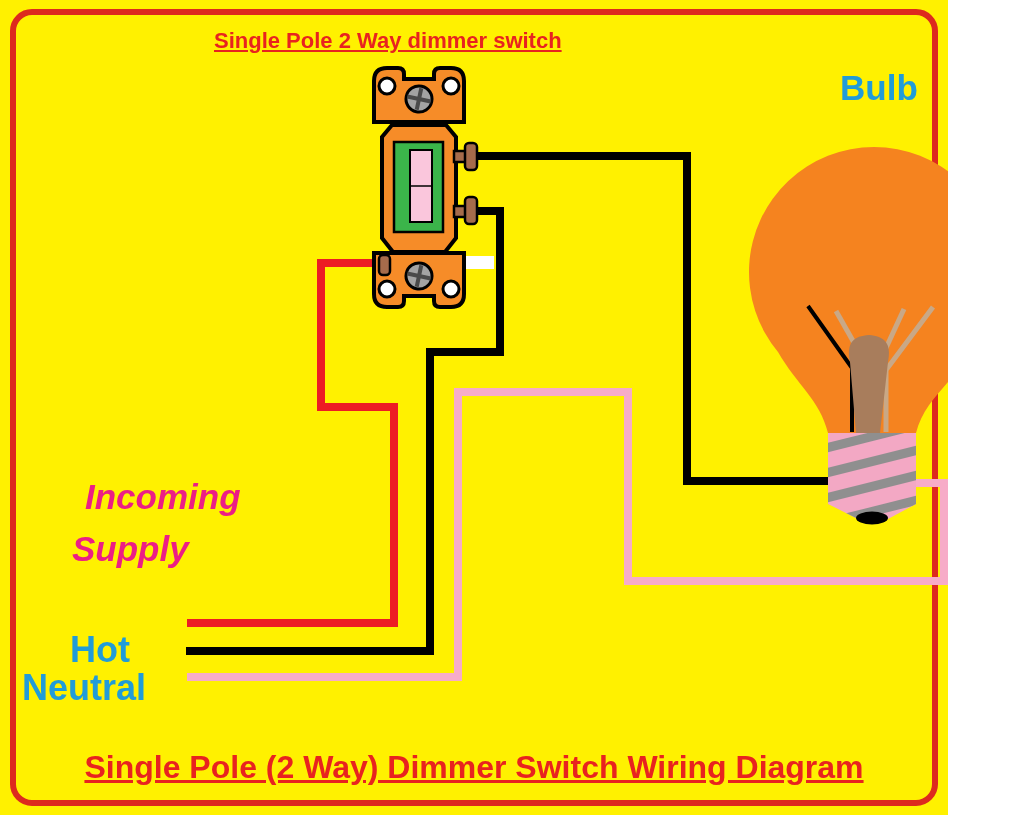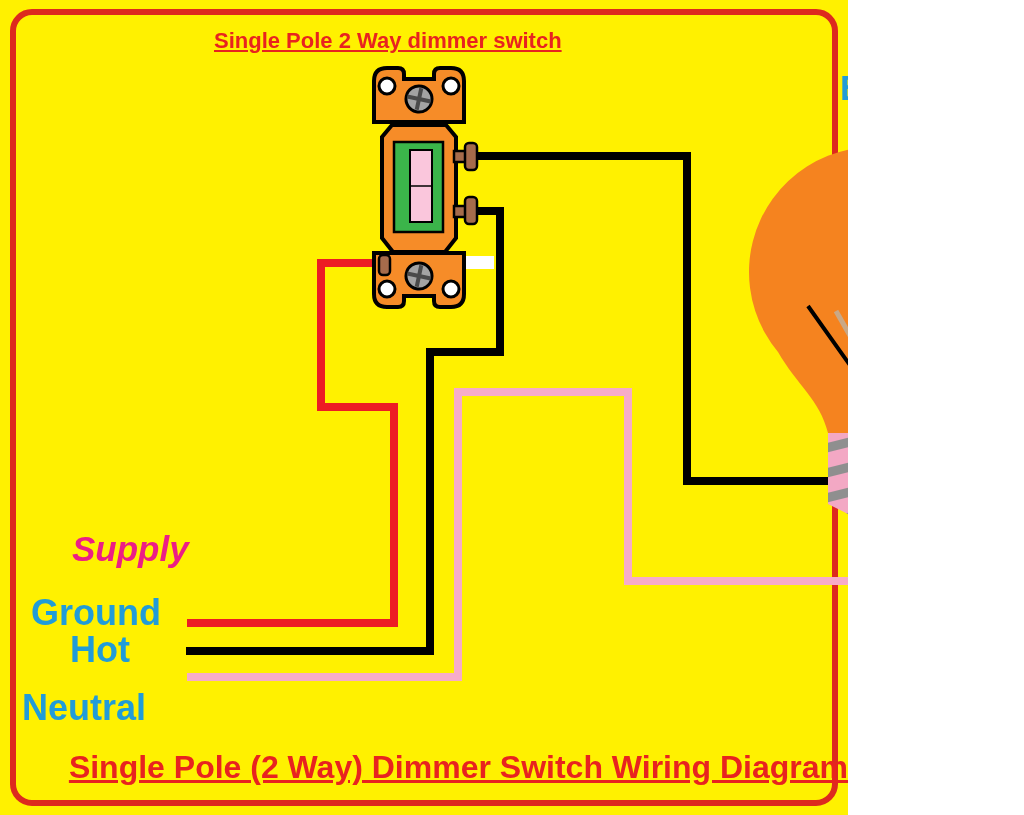--- a/index.html
+++ b/index.html
@@ -1,18 +1,18 @@
 <!DOCTYPE html>
 <html style="--background: #FFF100; --border_red: #DD2A1E; --title_red: #E8231F; --label_blue: #219CD8; --label_magenta: #EC1E85; --wire_black: #000000; --wire_red: #ED1C24; --wire_pink: #F7ACC8; --switch_orange: #F68C28; --switch_green: #3BB54A; --toggle_pink: #FAC6DC; --terminal_brown: #A66B4B; --screw_gray: #A3A3A3; --screw_slot: #4A4A4A; --bulb_orange: #F5831F; --base_pink: #F3A8C4; --thread_gray: #8F8F8F; --stem_brown: #A87D5C; --filament_tan: #C9A886; --outline_black: #000000; --white_patch: #FFFFFF;"><head>
 <meta charset="utf-8">
 <style>
   html,body { margin:0; padding:0; }
   #canvas {
     position: relative;
-    width: 848px;
+    width: 948px;
     height: 815px;
     background: var(--background, #FFF100);
     overflow: hidden;
     font-family: "Liberation Sans", sans-serif;
   }
   #frame {
     position: absolute;
     left: 10px; top: 9px; right: 10px; bottom: 9px;
     border: 6px solid var(--border_red, #DD2A1E);
     border-radius: 22px;
@@ -20,33 +20,33 @@
   }
   .lbl { position: absolute; white-space: nowrap; line-height: 1; }
   .title-top {
     left: 214px; top: 30px;
     font-size: 22px; font-weight: bold;
     color: var(--title_red, #E8231F);
     text-decoration: underline;
   }
   .title-bottom {
     left: 0; top: 751px; width: 100%;
-    text-align: right;
+    text-align: center;
     font-size: 32px; font-weight: bold;
     color: var(--title_red, #E8231F);
     text-decoration: underline;
   }
   .lbl-blue  { color: var(--label_blue, #219CD8);  font-weight: bold; }
   .lbl-pink  { color: var(--label_magenta, #EC1E85); font-weight: bold; font-style: italic; }
   .bulb-lbl    { left: 840px; top: 70px;  font-size: 35px; }
   .incoming-lbl{ left: 85px;  top: 479px; font-size: 35px; }
   .supply-lbl  { left: 72px;  top: 531px; font-size: 35px; }
   .ground-lbl  { left: 31px;  top: 595px; font-size: 36px; }
   .hot-lbl     { left: 70px;  top: 632px; font-size: 36px; }
-  .neutral-lbl { left: 22px;  top: 690px; font-size: 36px; }
+  .neutral-lbl { left: 22px;  top: 670px; font-size: 36px; }
   svg { position: absolute; left: 0; top: 0; }
 </style>
 </head>
 <body>
 
 <div id="canvas">
 
   <div id="frame"></div>
 
   <svg width="1024" height="815" viewBox="0 0 1024 815">
@@ -120,19 +120,19 @@
         <line x1="822" y1="474" x2="922" y2="449" style="stroke:var(--thread_gray)" stroke-width="9"></line>
         <line x1="822" y1="499" x2="922" y2="474" style="stroke:var(--thread_gray)" stroke-width="9"></line>
         <line x1="822" y1="524" x2="922" y2="499" style="stroke:var(--thread_gray)" stroke-width="9"></line>
       </g>
       <ellipse cx="872" cy="518" rx="16" ry="6.5" style="fill:var(--outline_black)"></ellipse>
     </g>
   </svg>
 
   <div class="lbl title-top">Single Pole 2 Way dimmer switch</div>
   <div class="lbl lbl-blue bulb-lbl">Bulb</div>
+  <div class="lbl lbl-pink incoming-lbl">Incoming</div>
   <div class="lbl lbl-pink supply-lbl">Supply</div>
-  <div class="lbl lbl-blue ground-lbl">Ground</div>
   <div class="lbl lbl-blue hot-lbl">Hot</div>
   <div class="lbl lbl-blue neutral-lbl">Neutral</div>
   <div class="lbl title-bottom">Single Pole (2 Way) Dimmer Switch Wiring Diagram</div>
 
 </div>
 
 </body></html>

